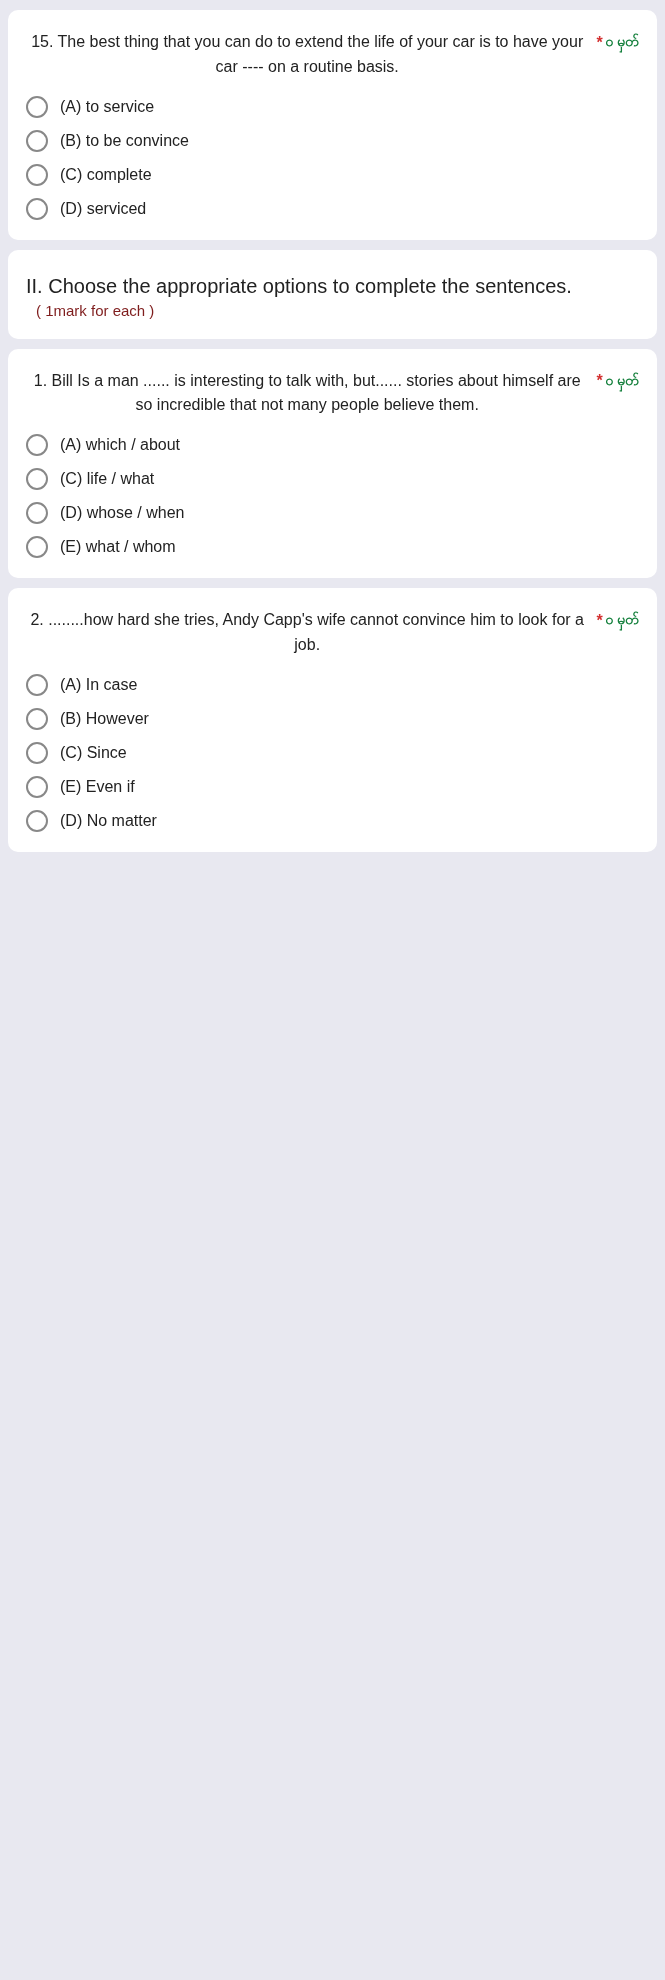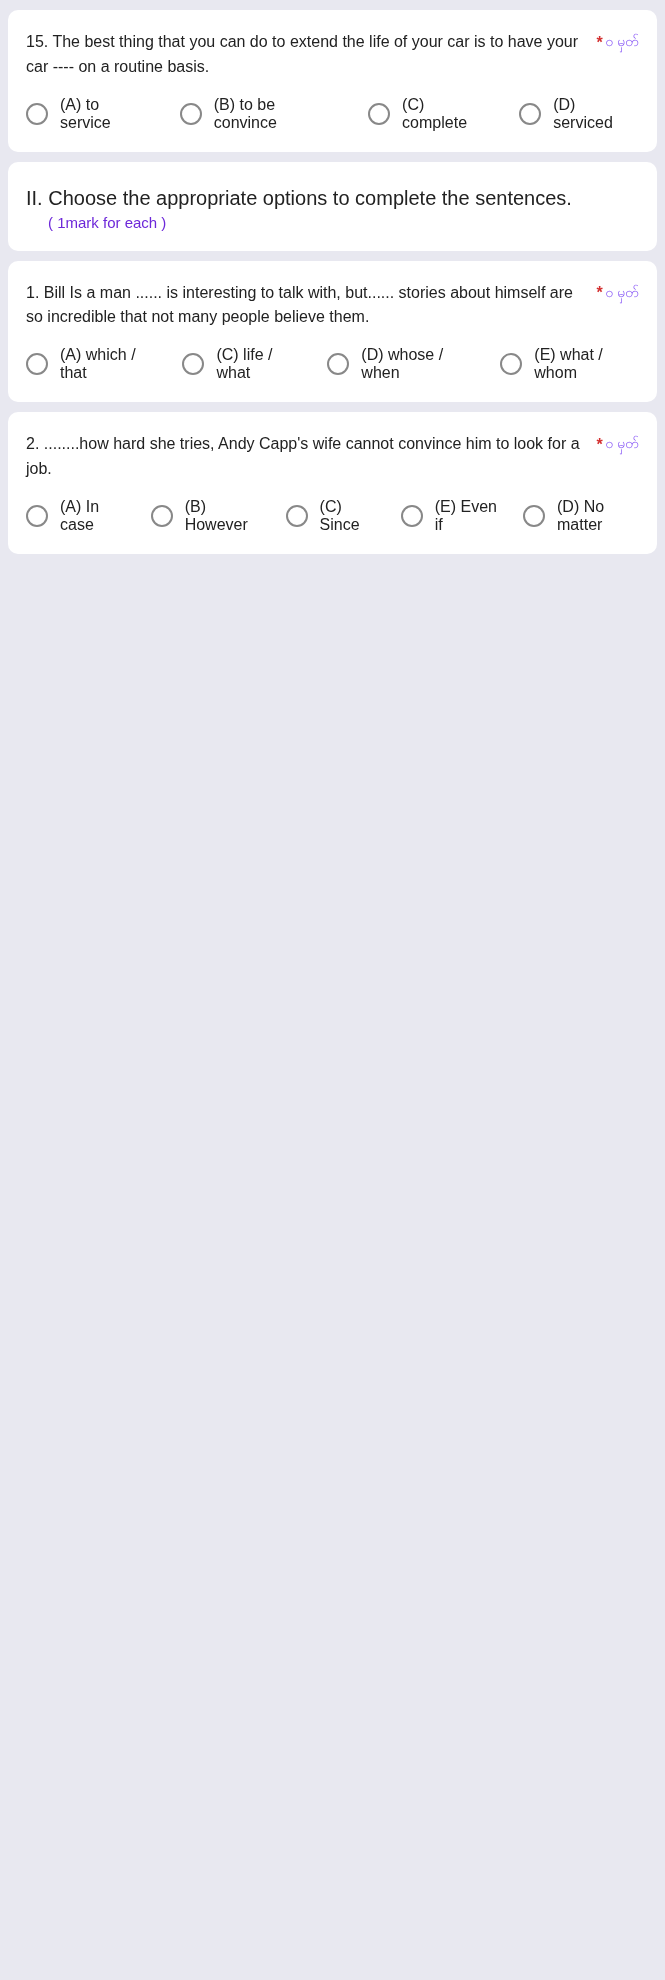--- a/index.html
+++ b/index.html
@@ -22,43 +22,45 @@
     }
     .question-header {
       display: flex;
       align-items: flex-start;
       justify-content: space-between;
       margin-bottom: 10px;
     }
     .question-text {
       flex: 1;
       line-height: 1.55;
+      text-align: center;
     }
     .required-badge {
       display: flex;
       align-items: center;
       gap: 3px;
       white-space: nowrap;
       margin-left: 8px;
       margin-top: 2px;
     }
     .required-star {
       color: #d32f2f;
       font-size: 16px;
       font-weight: bold;
     }
     .myanmar-text {
-      color: #8b5cf6;
+      color: #15803d;
       font-size: 14px;
+      font-weight: bold;
     }
     .options-list {
       margin-top: 16px;
       display: flex;
-      flex-direction: row;
-      gap: 26px;
+      flex-direction: column;
+      gap: 12px;
     }
     .option-item {
       display: flex;
       align-items: center;
       gap: 12px;
       cursor: pointer;
     }
     .radio-circle {
       width: 22px;
       height: 22px;
@@ -69,22 +71,22 @@
     }
     .option-label {
       font-size: 16px;
       color: #222;
     }
     .section-header {
       font-size: 20px;
       line-height: 1.6;
     }
     .section-subtext {
-      margin-left: 22px;
-      color: #6d28d9;
+      margin-left: 10px;
+      color: #7f1d1d;
       font-size: 15px;
     }
   </style>
 </head>
 <body>
 
 <div class="card">
   <div class="question-header">
     <div class="question-text">
       <span>15.</span>
@@ -127,21 +129,21 @@
       <span>Bill Is a man ...... is interesting to talk with, but...... stories about himself are so incredible that not many people believe them.</span>
     </div>
     <div class="required-badge">
       <span class="required-star">*</span>
       <span class="myanmar-text">ဝ မှတ်</span>
     </div>
   </div>
   <div class="options-list">
     <div class="option-item">
       <div class="radio-circle"></div>
-      <span class="option-label">(A) which / that</span>
+      <span class="option-label">(A) which / about</span>
     </div>
     <div class="option-item">
       <div class="radio-circle"></div>
       <span class="option-label">(C) life / what</span>
     </div>
     <div class="option-item">
       <div class="radio-circle"></div>
       <span class="option-label">(D) whose / when</span>
     </div>
     <div class="option-item">

